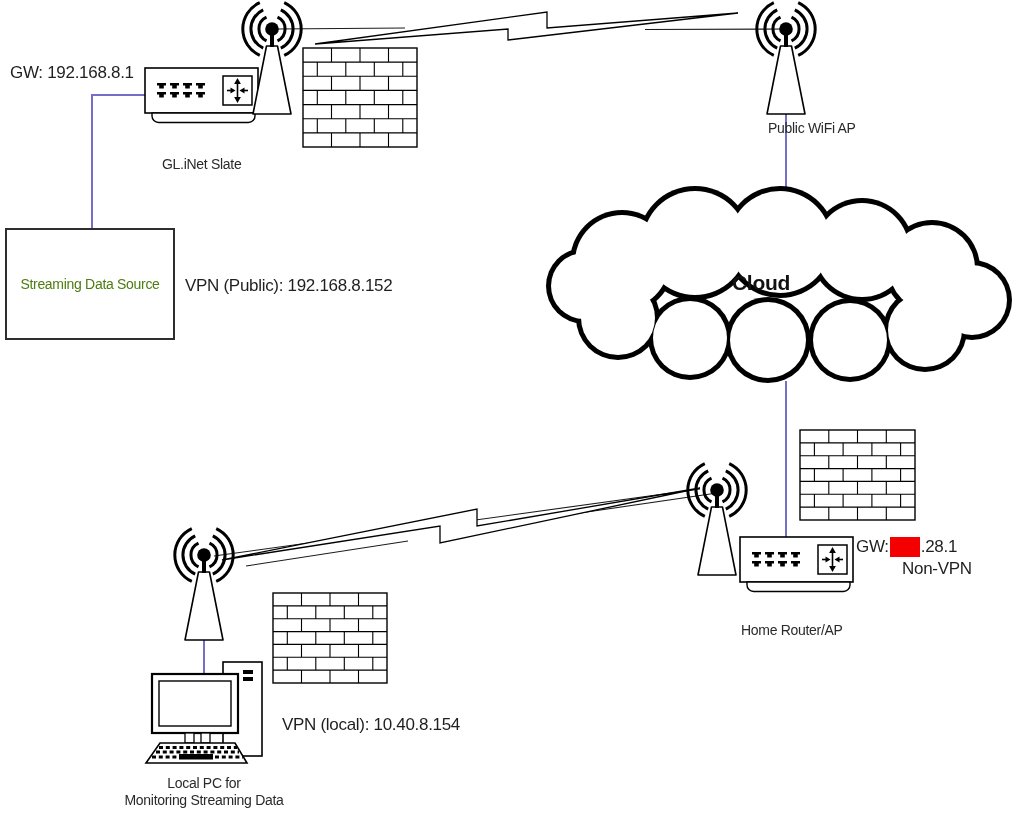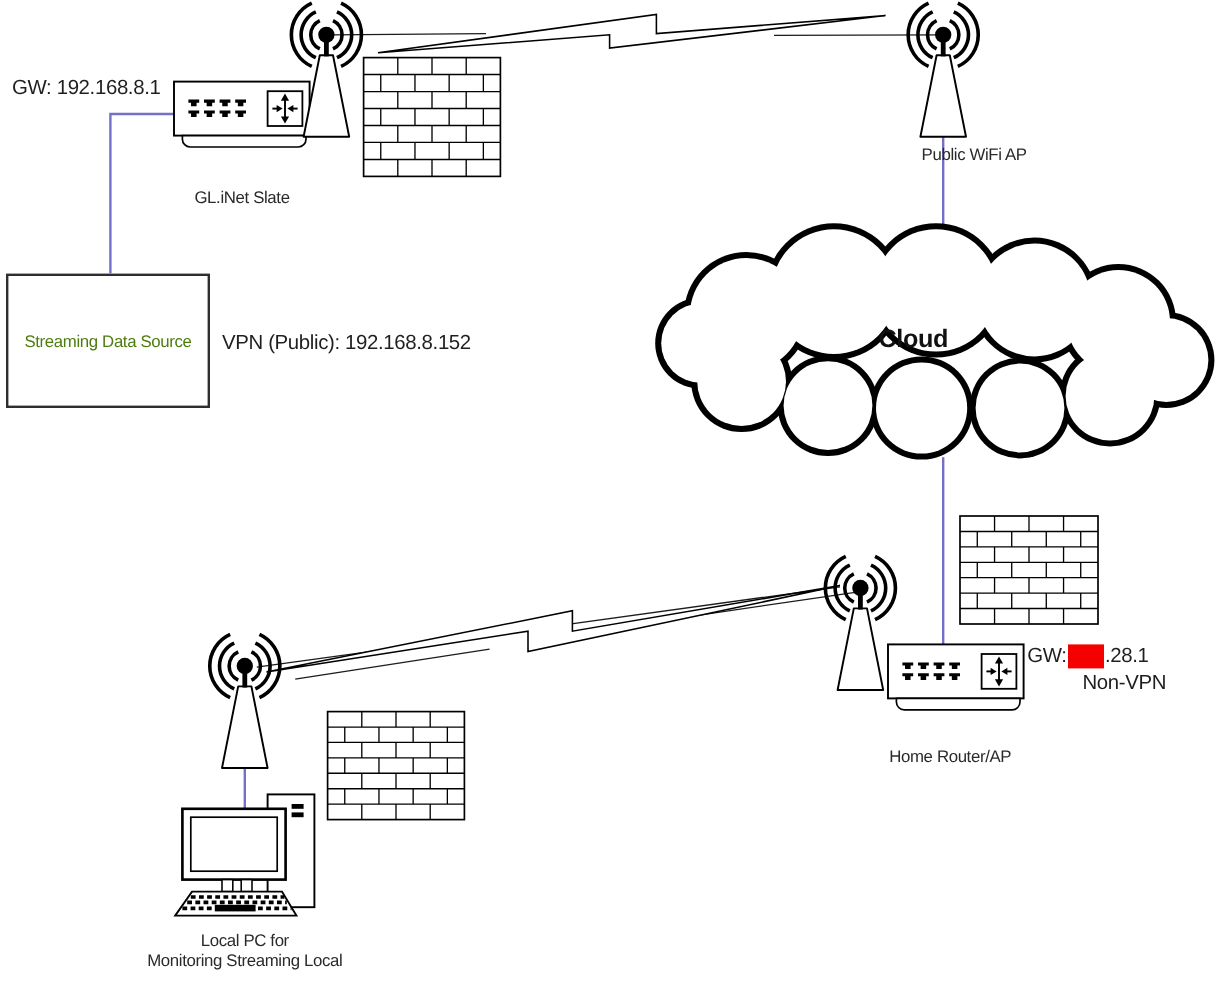--- a/index.html
+++ b/index.html
@@ -186,19 +186,20 @@
 <div id="gw-home-row">
   <span>GW:</span>
   <span id="redaction-box"></span>
   <span>.28.1</span>
 </div>
 
 <div class="lbl lbl-lg" style="left:877px;top:559px;margin-left:25px;">Non-VPN</div>
 
 <div class="lbl lbl-sm" style="left:741px;top:622px;">Home Router/AP</div>
 
+<div class="lbl lbl-lg" style="left:282px;top:715px;">VPN (local): 10.40.8.154</div>
 
 <div id="lbl-pc">
   <div>Local PC for</div>
-  <div>Monitoring Streaming Local</div>
+  <div>Monitoring Streaming Data</div>
 </div>
 
 </div>
 
 </body></html>

